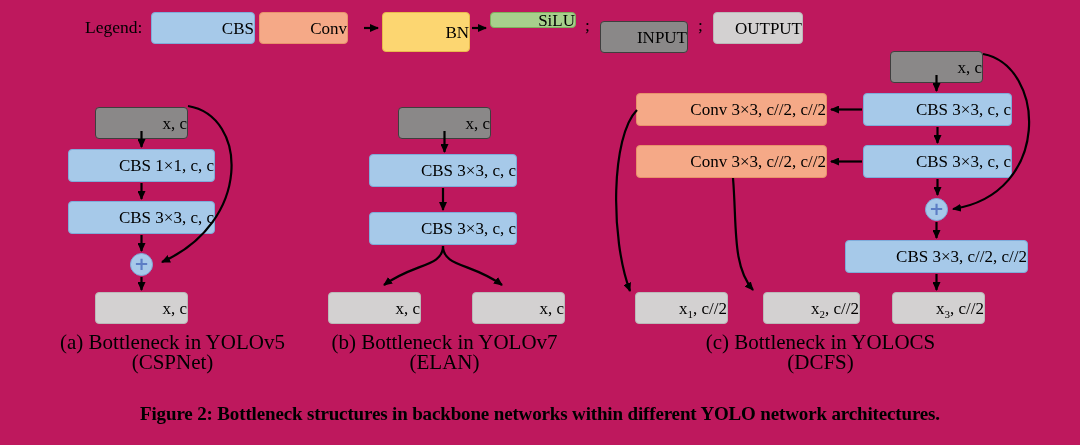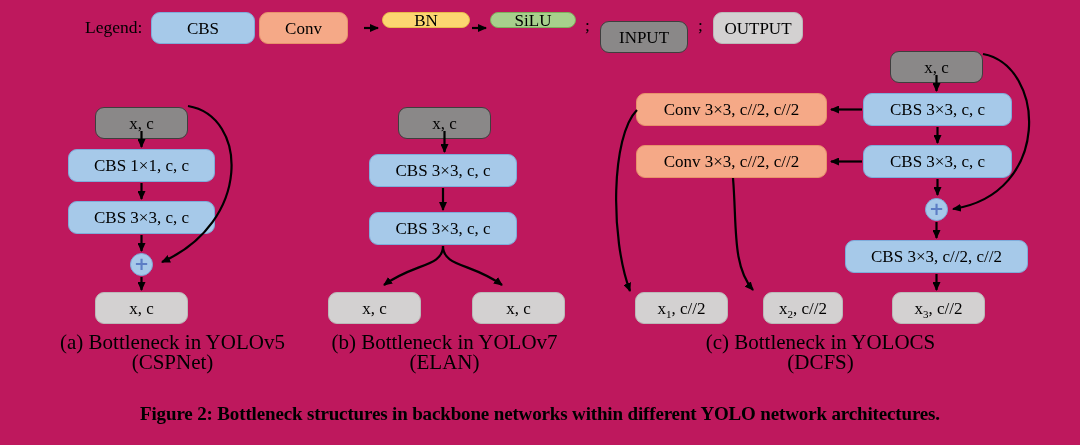--- a/index.html
+++ b/index.html
@@ -1,19 +1,19 @@
 <!DOCTYPE html>
 <html style="--cbs_fill: #A6C9E9; --cbs_border: #7FACDB; --conv_fill: #F5A987; --conv_border: #E8926B; --bn_fill: #FCD671; --bn_border: #E9B94C; --silu_fill: #A7D08C; --silu_border: #7FAF5C; --input_fill: #8A8888; --input_border: #3F3E3E; --output_fill: #D3D1D1; --output_border: #BBB9B9; --arrow: #000000; --plus_symbol: #5C7EC5;"><head>
 <meta charset="utf-8">
 <style>
   html,body{margin:0;padding:0;background:#ffffff;}
   .fig{position:relative;width:1080px;height:445px;background:#be185d;overflow:hidden;
        font-family:"Liberation Serif","DejaVu Serif",serif;color:#000;}
-  .node{position:absolute;box-sizing:border-box;display:flex;align-items:center;justify-content:center;
-        font-size:17px;line-height:1;border:1.6px solid;border-radius:9px;white-space:nowrap;}
+  .node{position:absolute;box-sizing:border-box;display:flex;align-items:center;justify-content:flex-end;
+        font-size:17px;line-height:1;border:1.6px solid;border-radius:4px;white-space:nowrap;}
   .blue  {background:var(--cbs_fill);   border-color:var(--cbs_border);}
   .orange{background:var(--conv_fill);  border-color:var(--conv_border);}
   .yellow{background:var(--bn_fill);    border-color:var(--bn_border);}
   .green {background:var(--silu_fill);  border-color:var(--silu_border);}
   .dark  {background:var(--input_fill); border-color:var(--input_border);margin-top:9px;}
   .gray  {background:var(--output_fill);border-color:var(--output_border);}
   .plus-node{position:absolute;box-sizing:border-box;width:23px;height:23px;border-radius:50%;
         background:var(--cbs_fill);border:1.4px solid var(--cbs_border);
         display:flex;align-items:center;justify-content:center;
         font-family:"DejaVu Sans",sans-serif;font-weight:bold;font-size:18px;line-height:1;
@@ -31,21 +31,21 @@
 <div class="fig">
 
   <span class="legend-text" style="left:85px;top:19px">Legend:</span>
   <div class="node blue" style="left:151px;top:12px;width:104px;height:32px">
       <span>CBS</span>
     </div>
   <span class="legend-text" style="left:255px;top:19px;width:18px;text-align:center">=</span>
   <div class="node orange" style="left:259px;top:12px;width:89px;height:32px">
       <span>Conv</span>
     </div>
-  <div class="node yellow" style="left:382px;top:12px;width:88px;height:16px">
+  <div class="node yellow" style="left:382px;top:12px;width:88px;height:40px">
       <span>BN</span>
     </div>
   <div class="node green" style="left:490px;top:12px;width:86px;height:16px">
       <span>SiLU</span>
     </div>
   <span class="legend-text" style="left:585px;top:17px">;</span>
   <div class="node dark" style="left:600px;top:12px;width:88px;height:32px">
       <span>INPUT</span>
     </div>
   <span class="legend-text" style="left:698px;top:17px">;</span>
@@ -110,21 +110,21 @@
     </div>
   <div class="plus-node" style="left:925px;top:198px">
       <span>+</span>
     </div>
   <div class="node blue" style="left:845px;top:240px;width:183px;height:33px">
       <span>CBS 3×3, c//2, c//2</span>
     </div>
   <div class="node gray" style="left:635px;top:292px;width:93px;height:32px">
     <span><span>x</span><sub>1</sub><span>, c//2</span></span>
   </div>
-  <div class="node gray" style="left:763px;top:292px;width:80px;height:32px">
+  <div class="node gray" style="left:763px;top:292px;width:97px;height:32px">
     <span><span>x</span><sub>2</sub><span>, c//2</span></span>
   </div>
   <div class="node gray" style="left:892px;top:292px;width:93px;height:32px">
     <span><span>x</span><sub>3</sub><span>, c//2</span></span>
   </div>
   <div class="dcap" style="left:688px;top:332px;width:265px">
     <div>(c) Bottleneck in YOLOCS</div>
     <div>(DCFS)</div>
   </div>
 

